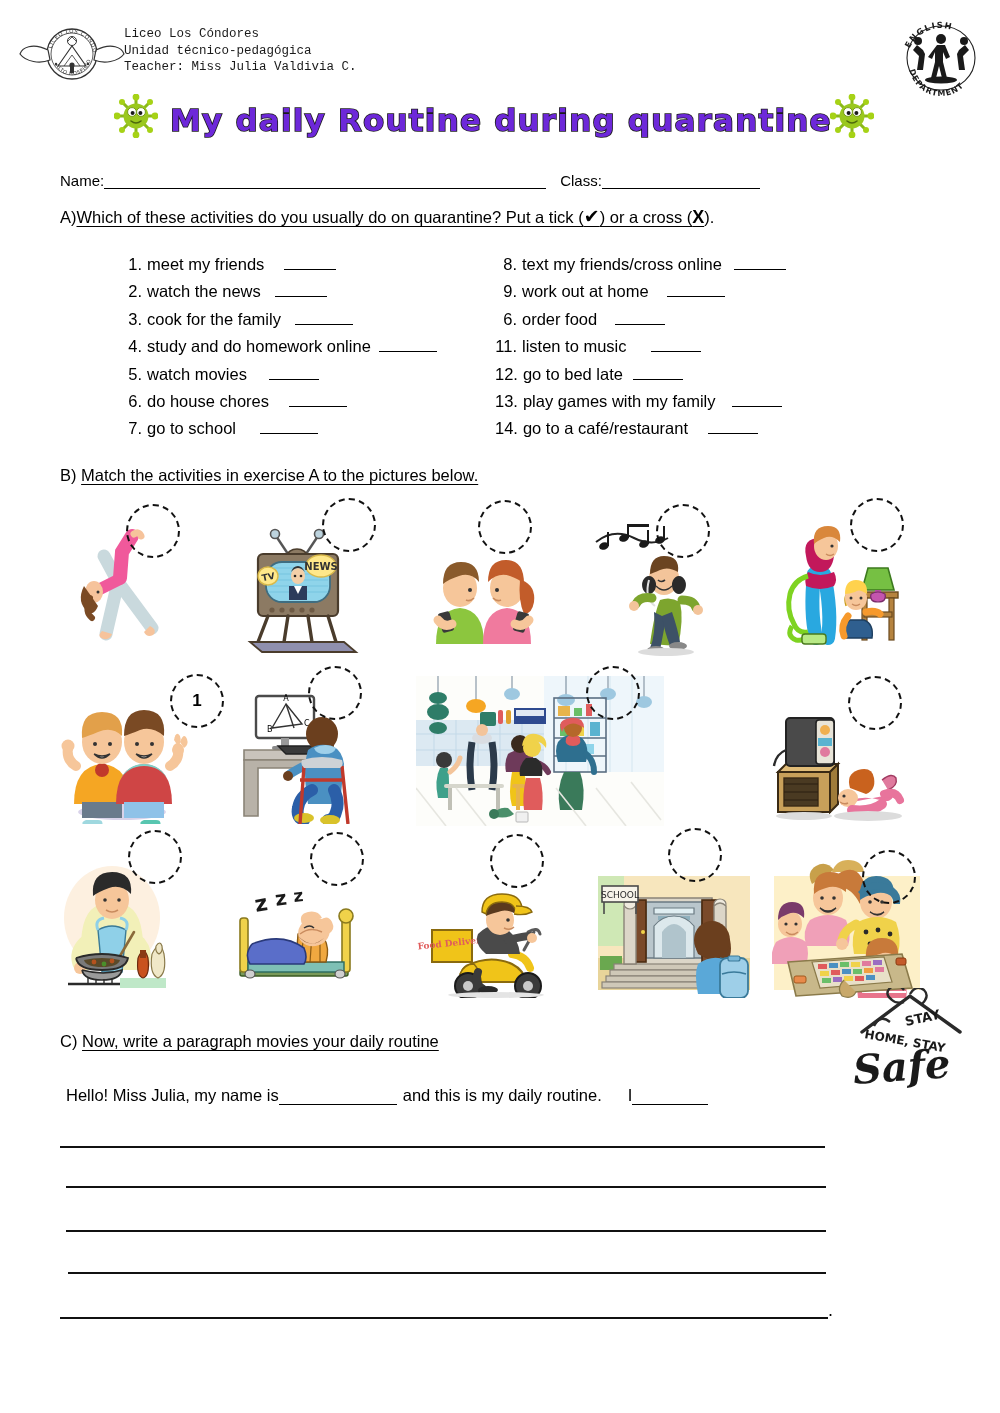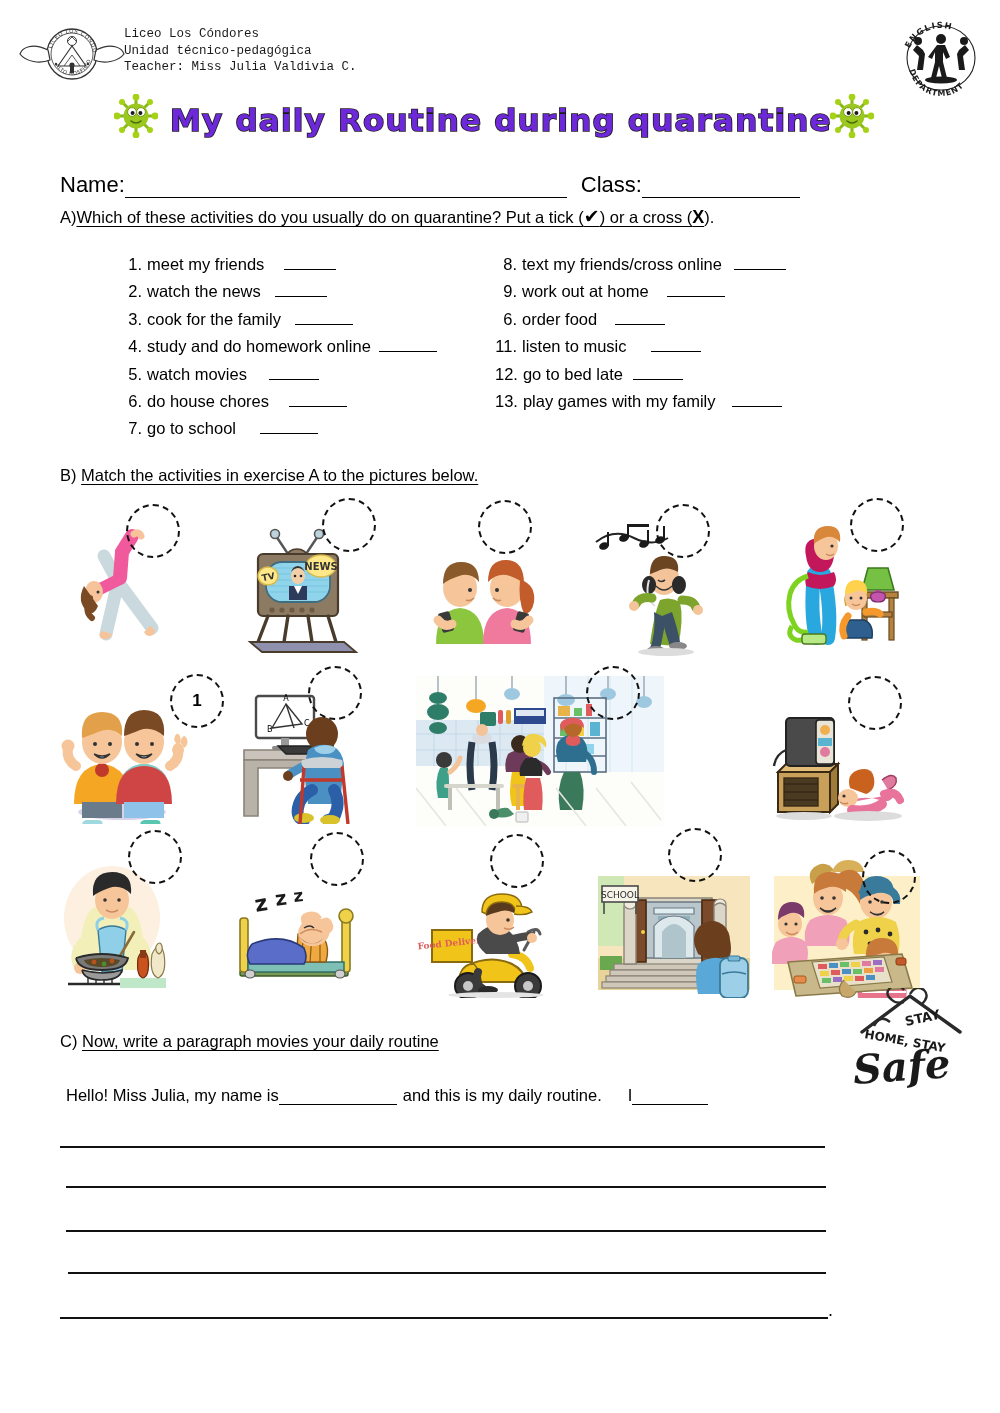--- a/index.html
+++ b/index.html
@@ -32,21 +32,21 @@
     paint-order:stroke fill;
     white-space:nowrap;
     margin-top:16px;
   }
   .virus{position:absolute;width:44px;height:44px;}
   .virus.left{left:4px;top:6px;}
   .virus.right{left:720px;top:6px;}
 
   
   .nameline{position:absolute;left:60px;top:172px;width:880px;height:24px;
-     font-size:22px;font-family:"Liberation Sans",sans-serif;}
+     font-size:15px;font-family:"Liberation Sans",sans-serif;}
   .nameline .lbl{display:inline-block;vertical-align:bottom;}
   .ul{display:inline-block;border-bottom:1.4px solid #000;vertical-align:bottom;height:15px;}
 
   
   .sec{position:absolute;font-size:16.5px;font-family:"Liberation Sans",sans-serif;white-space:nowrap;}
   .sec .u{text-decoration:underline;text-underline-offset:3px;}
   .secA{left:60px;top:205px;}
   .secB{left:60px;top:466px;}
   .secC{left:60px;top:1032px;}
 
@@ -280,20 +280,25 @@
         </div>
         <div class="act">
           <span class="num">12.</span>
           <span class="txt">go to bed late</span>
           <span class="blank" style="width: 50px; margin-left: 10px;"></span>
         </div>
         <div class="act">
           <span class="num">13.</span>
           <span class="txt">play games with my family</span>
           <span class="blank" style="width: 50px; margin-left: 16px;"></span>
+        </div>
+        <div class="act">
+          <span class="num">14.</span>
+          <span class="txt">go to a café/restaurant</span>
+          <span class="blank" style="width: 50px; margin-left: 20px;"></span>
         </div>
       </div>
   </div>
 
   <div class="sec secB">
     <span>B)</span>
     <span class="u">Match the activities in exercise A to the pictures below.</span>
   </div>
 
   <div class="grid">

